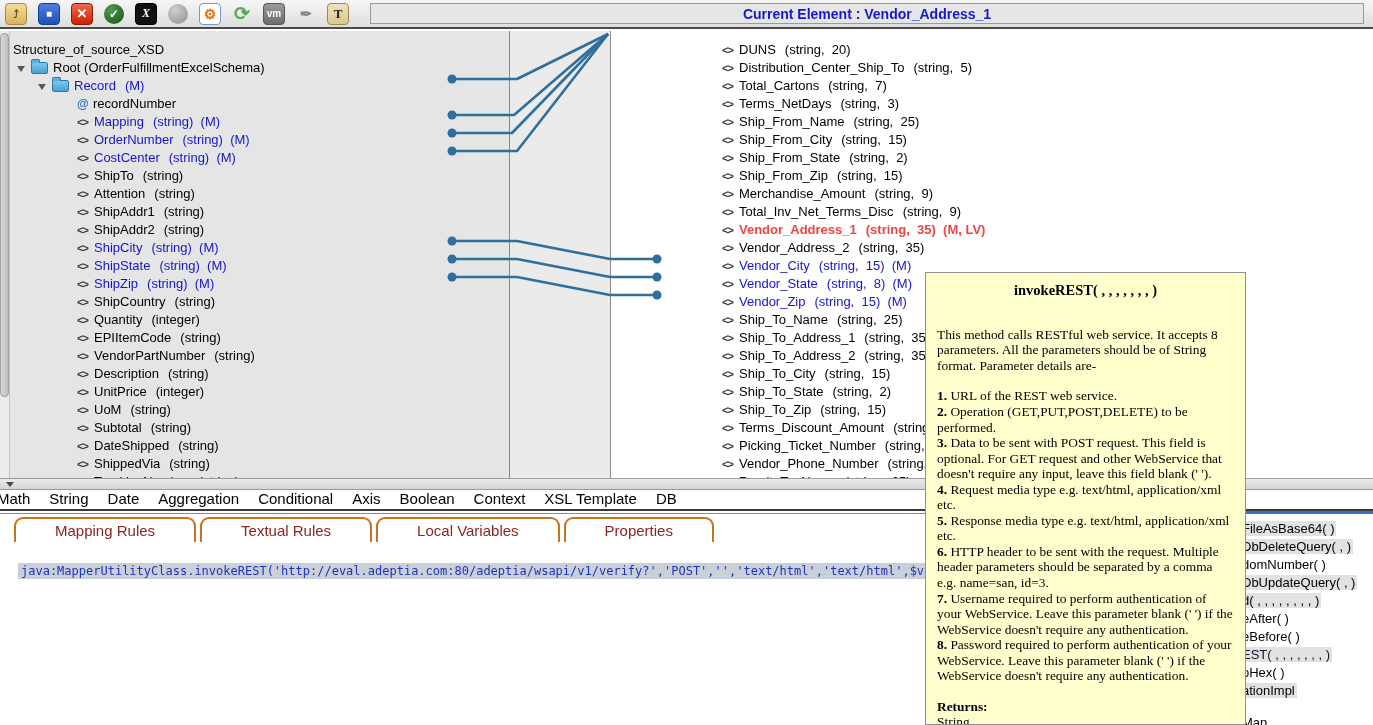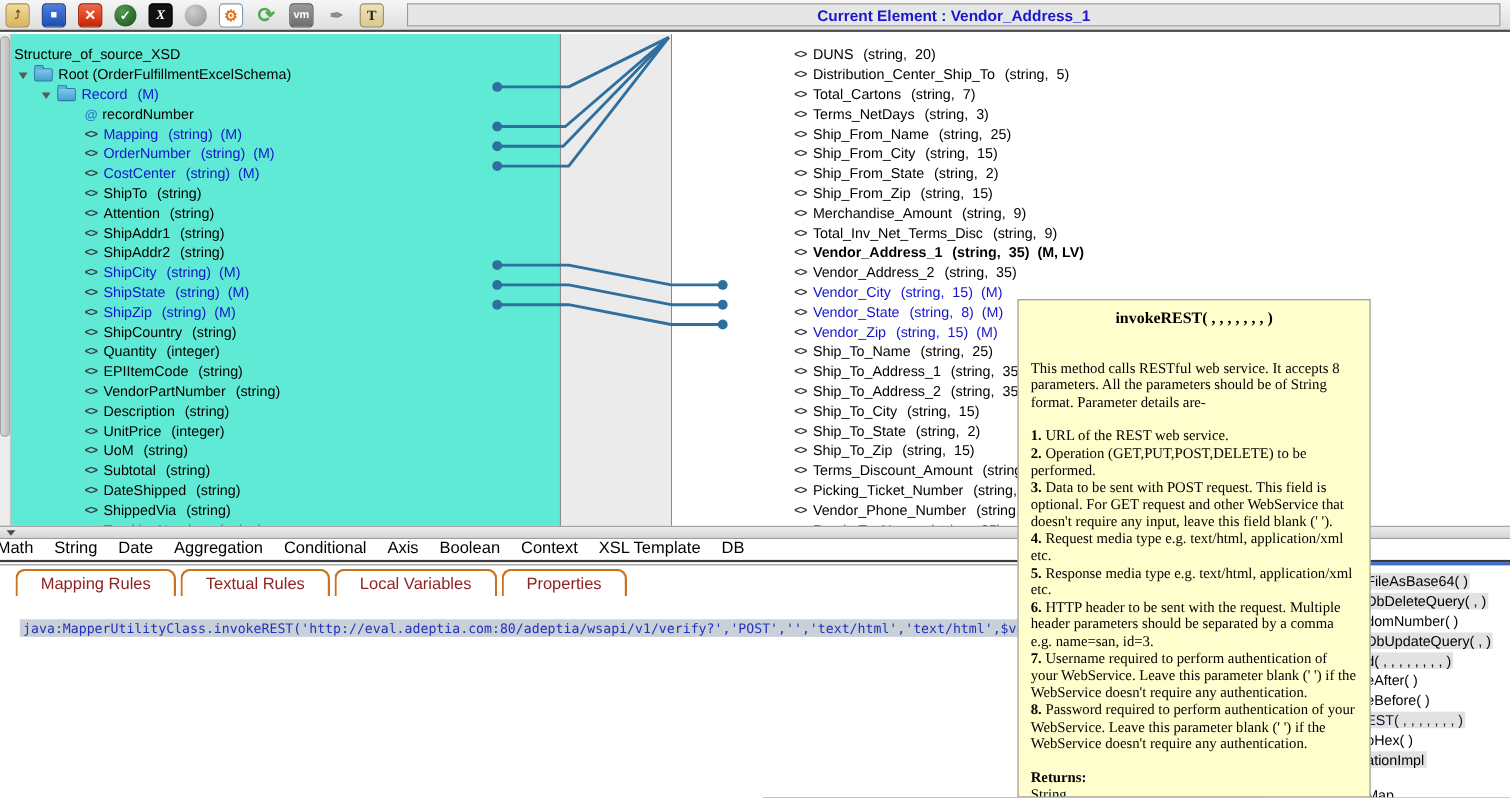--- a/index.html
+++ b/index.html
@@ -23,21 +23,21 @@
   .ic-vm{background:linear-gradient(#9a9a9a,#6e6e6e);border:1px solid #555;color:#fff;font-size:10px;}
   .ic-pen{background:transparent;color:#8a8a8a;font-size:15px;}
   .ic-T{background:linear-gradient(#efe3bb,#d9c98f);border:1px solid #9a8a55;color:#222;font-family:"Liberation Serif",serif;}
   .title-field{flex:1;margin-left:10px;margin-right:4px;height:19px;background:#e6e6e6;
     border:1px solid #9a9a9a;display:flex;align-items:center;justify-content:center;
     color:#1717cc;font-weight:bold;font-size:14px;}
 
   
   .main{position:absolute;left:0;top:31px;width:1373px;height:447px;background:#fff;}
   .src-panel{position:absolute;left:0;top:0;width:510px;height:447px;box-sizing:border-box;
-    border-right:1px solid #8a8a8a;background:#5eead4;overflow:hidden;}
+    border-right:1px solid #8a8a8a;background:#e5e5e5;overflow:hidden;}
   .vscroll{position:absolute;left:0;top:0;width:9px;height:100%;background:#ededed;border-right:1px solid #c4c4c4;}
   .vthumb{position:absolute;left:0px;top:2px;width:7px;height:362px;background:linear-gradient(90deg,#d8d8d8,#bdbdbd);
     border:1px solid #a2a2a2;border-radius:4px;}
   .tree{position:absolute;left:10px;top:0;right:0;bottom:0;padding-top:10px;overflow:hidden;}
   .divider{position:absolute;left:510px;top:0;width:100px;height:100%;background:#ebebeb;border-right:1px solid #8a8a8a;}
   .tgt-panel{position:absolute;left:611px;top:0;width:762px;height:447px;box-sizing:border-box;
     background:#fff;overflow:hidden;padding-top:10px;}
 
   .row{height:18px;line-height:18px;font-size:13px;white-space:pre;display:flex;align-items:center;}
   .ind0{padding-left:3px;} .ind1{padding-left:7px;} .ind2{padding-left:28px;} .ind3{padding-left:67px;}
@@ -45,39 +45,39 @@
   .caret{width:0;height:0;border-left:4.5px solid transparent;border-right:4.5px solid transparent;
     border-top:6px solid #585858;margin:2px 6px 0 0;flex:none;}
   .folder{width:15px;height:10px;background:linear-gradient(#7ec6ea,#47a2d2);border:1px solid #2f7aa4;
     border-radius:2px;margin-right:5px;position:relative;flex:none;}
   .folder:before{content:'';position:absolute;left:-1px;top:-4px;width:7px;height:3px;
     background:#5cb0dc;border:1px solid #2f7aa4;border-bottom:none;border-radius:2px 2px 0 0;}
   .at-icon{color:#2c76c8;font-weight:bold;font-size:12px;width:16px;flex:none;}
   .elem-icon{color:#38383f;font-weight:bold;font-size:11px;width:17px;letter-spacing:-1px;flex:none;}
   .nname{color:#000;} .nmeta{color:#000;margin-left:9px;}
   .row.mapped .nname,.row.mapped .nmeta{color:#1414cc;}
-  .row.selected .nname,.row.selected .nmeta{color:#000000;font-weight:bold;}
+  .row.selected .nname,.row.selected .nmeta{color:#ef4444;font-weight:bold;}
 
   svg.overlay{position:absolute;left:0;top:0;z-index:4;pointer-events:none;}
   svg.overlay polyline{fill:none;stroke:#2e6f9e;stroke-width:2.6;stroke-linejoin:round;}
   svg.overlay circle{fill:#2e6f9e;}
 
   
   .splitter{position:absolute;left:0;top:478px;width:100%;height:12px;box-sizing:border-box;
     background:linear-gradient(#ececec,#d4d4d4);border-top:1px solid #9a9a9a;border-bottom:1px solid #9a9a9a;}
   .split-caret{position:absolute;left:6px;top:3px;width:0;height:0;border-left:4px solid transparent;
     border-right:4px solid transparent;border-top:5px solid #4a4a4a;}
   .fn-menu{position:absolute;left:0;top:490px;width:100%;height:19px;display:flex;align-items:flex-start;
     font-size:15px;color:#000;}
   .fn-menu span{margin-right:19px;}
   .fn-menu span:first-child{margin-left:-3px;}
   .menu-underline{position:absolute;left:0;top:509px;width:100%;height:5px;box-sizing:border-box;
     border-top:2px solid #3a3a3a;border-bottom:1px solid #8a8a8a;}
   .tabs{position:absolute;left:14px;top:517px;height:25px;display:flex;gap:4px;z-index:2;}
-  .tab{border:2px solid #c8731f;border-bottom:none;border-radius:9px 9px 0 0;padding:0 21px;
+  .tab{border:2px solid #c8731f;border-bottom:none;border-radius:9px 9px 0 0;padding:0 39px;
     display:flex;align-items:center;color:#8e2323;font-size:15px;background:#fff;white-space:nowrap;}
 
   .editor{position:absolute;left:0;top:542px;width:1373px;height:183px;background:#fff;}
   .code{position:absolute;left:18px;top:21px;font-family:"DejaVu Sans Mono",monospace;font-size:12px;
     color:#2233bb;background:#c9d0d8;padding:1px 3px;white-space:pre;}
 
   .fn-panel{position:absolute;left:1150px;top:511px;width:223px;height:214px;box-sizing:border-box;
     background:#fff;border-top:3px solid #3f6cc4;z-index:3;padding-top:6px;overflow:hidden;}
   .fn-item{height:18px;line-height:18px;font-size:13px;padding-left:90px;white-space:pre;color:#000;}
   .fn-item span{padding:0 2px;}

